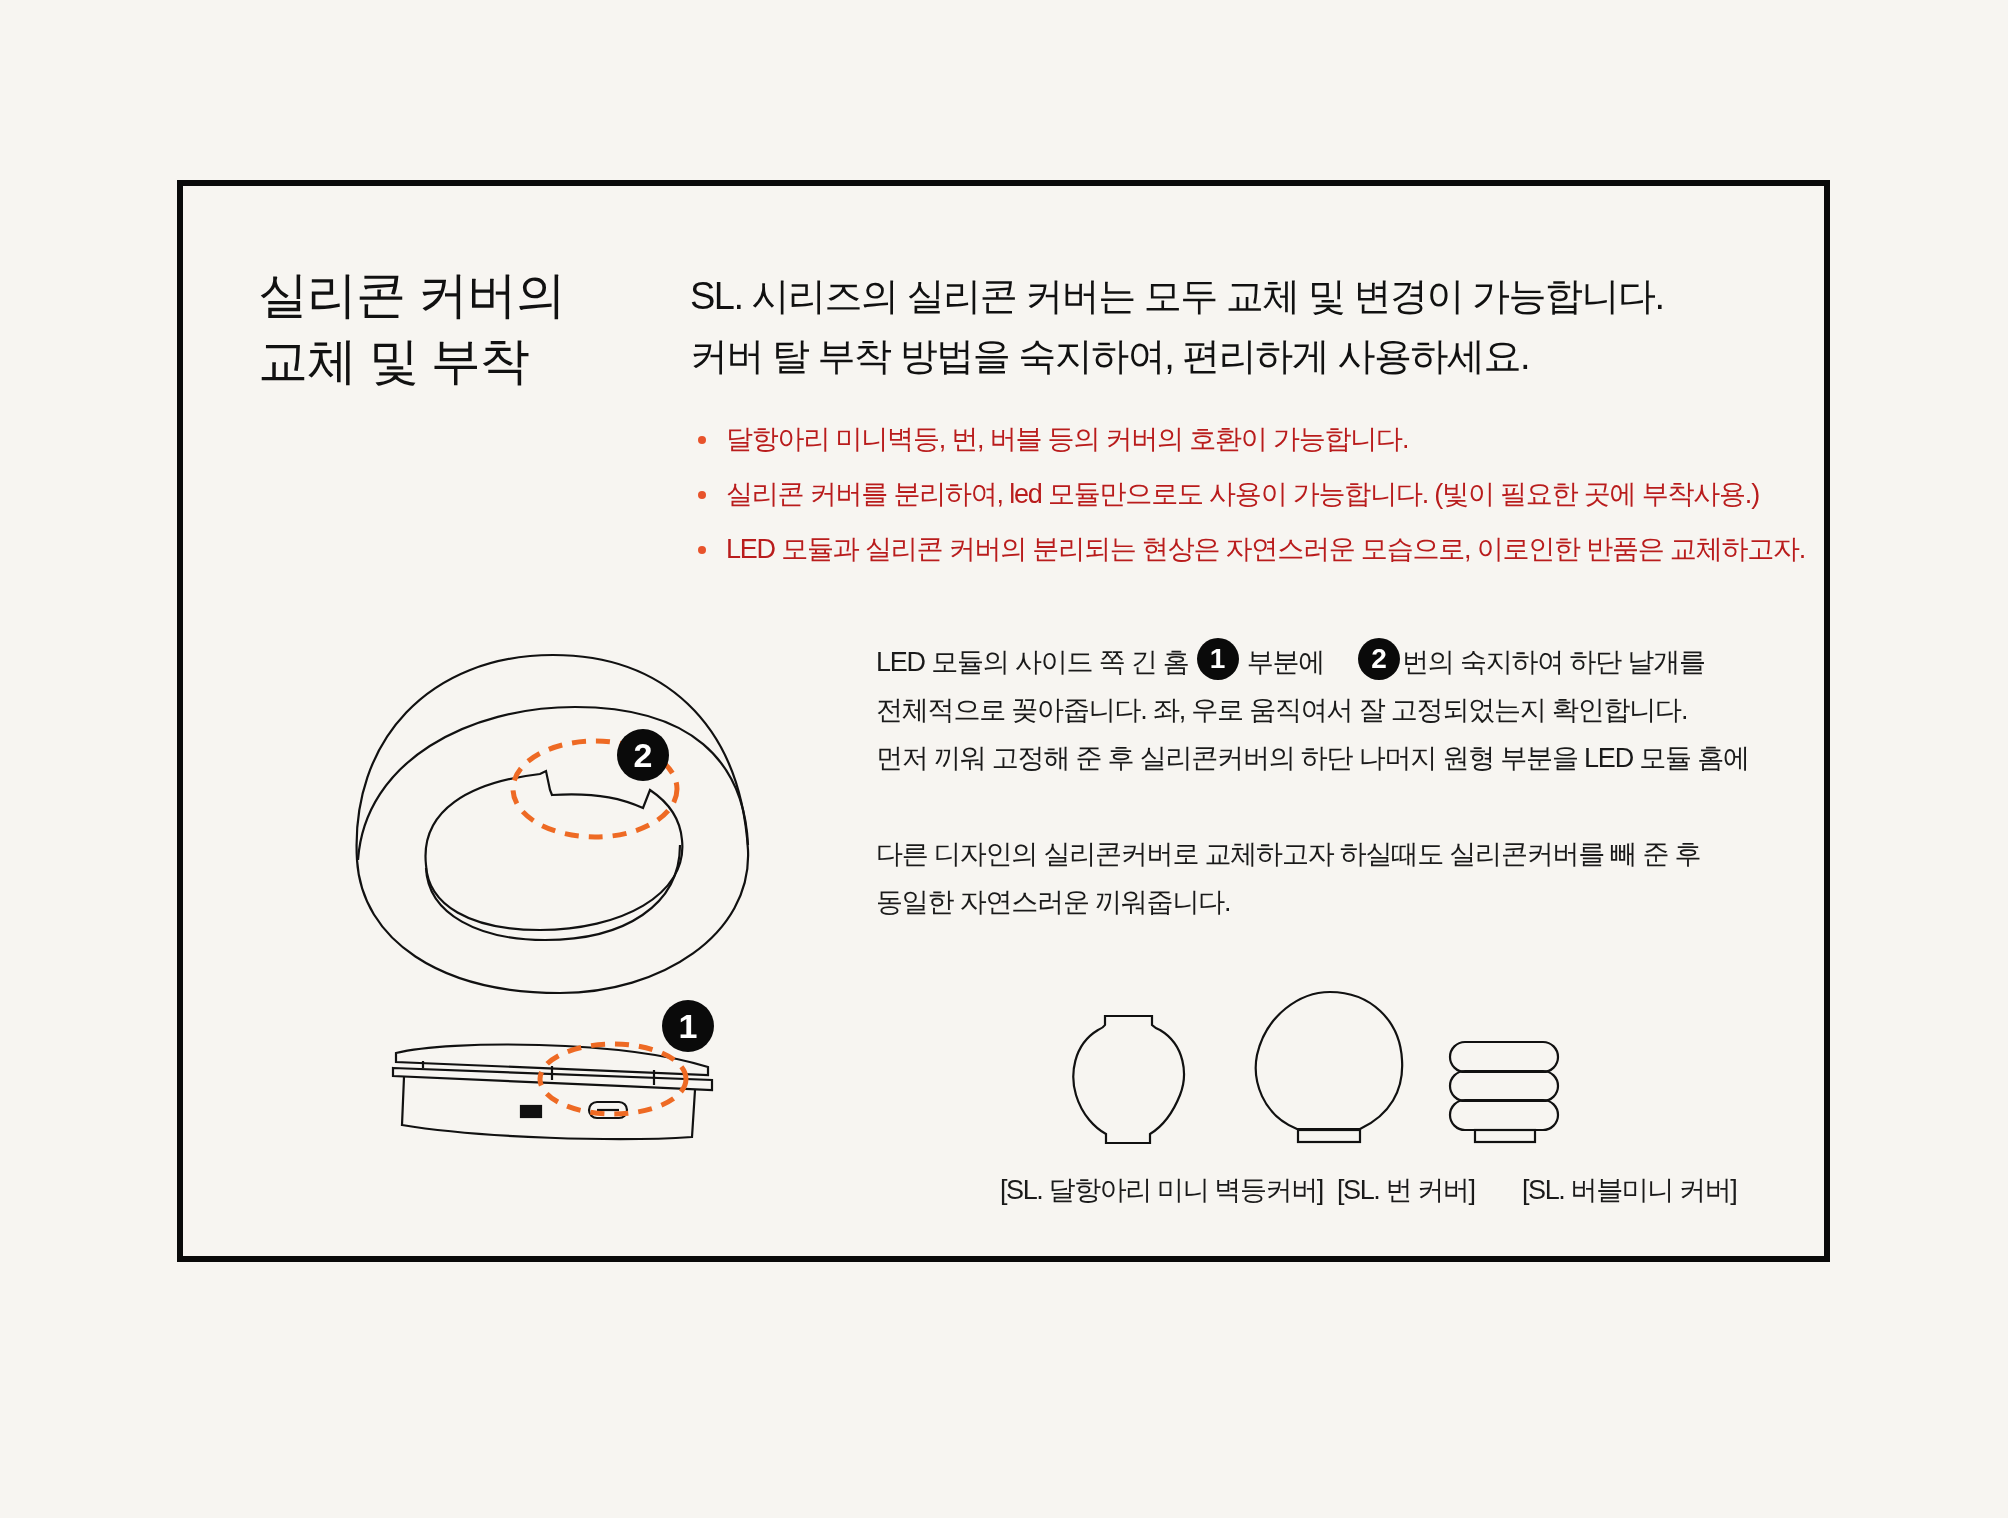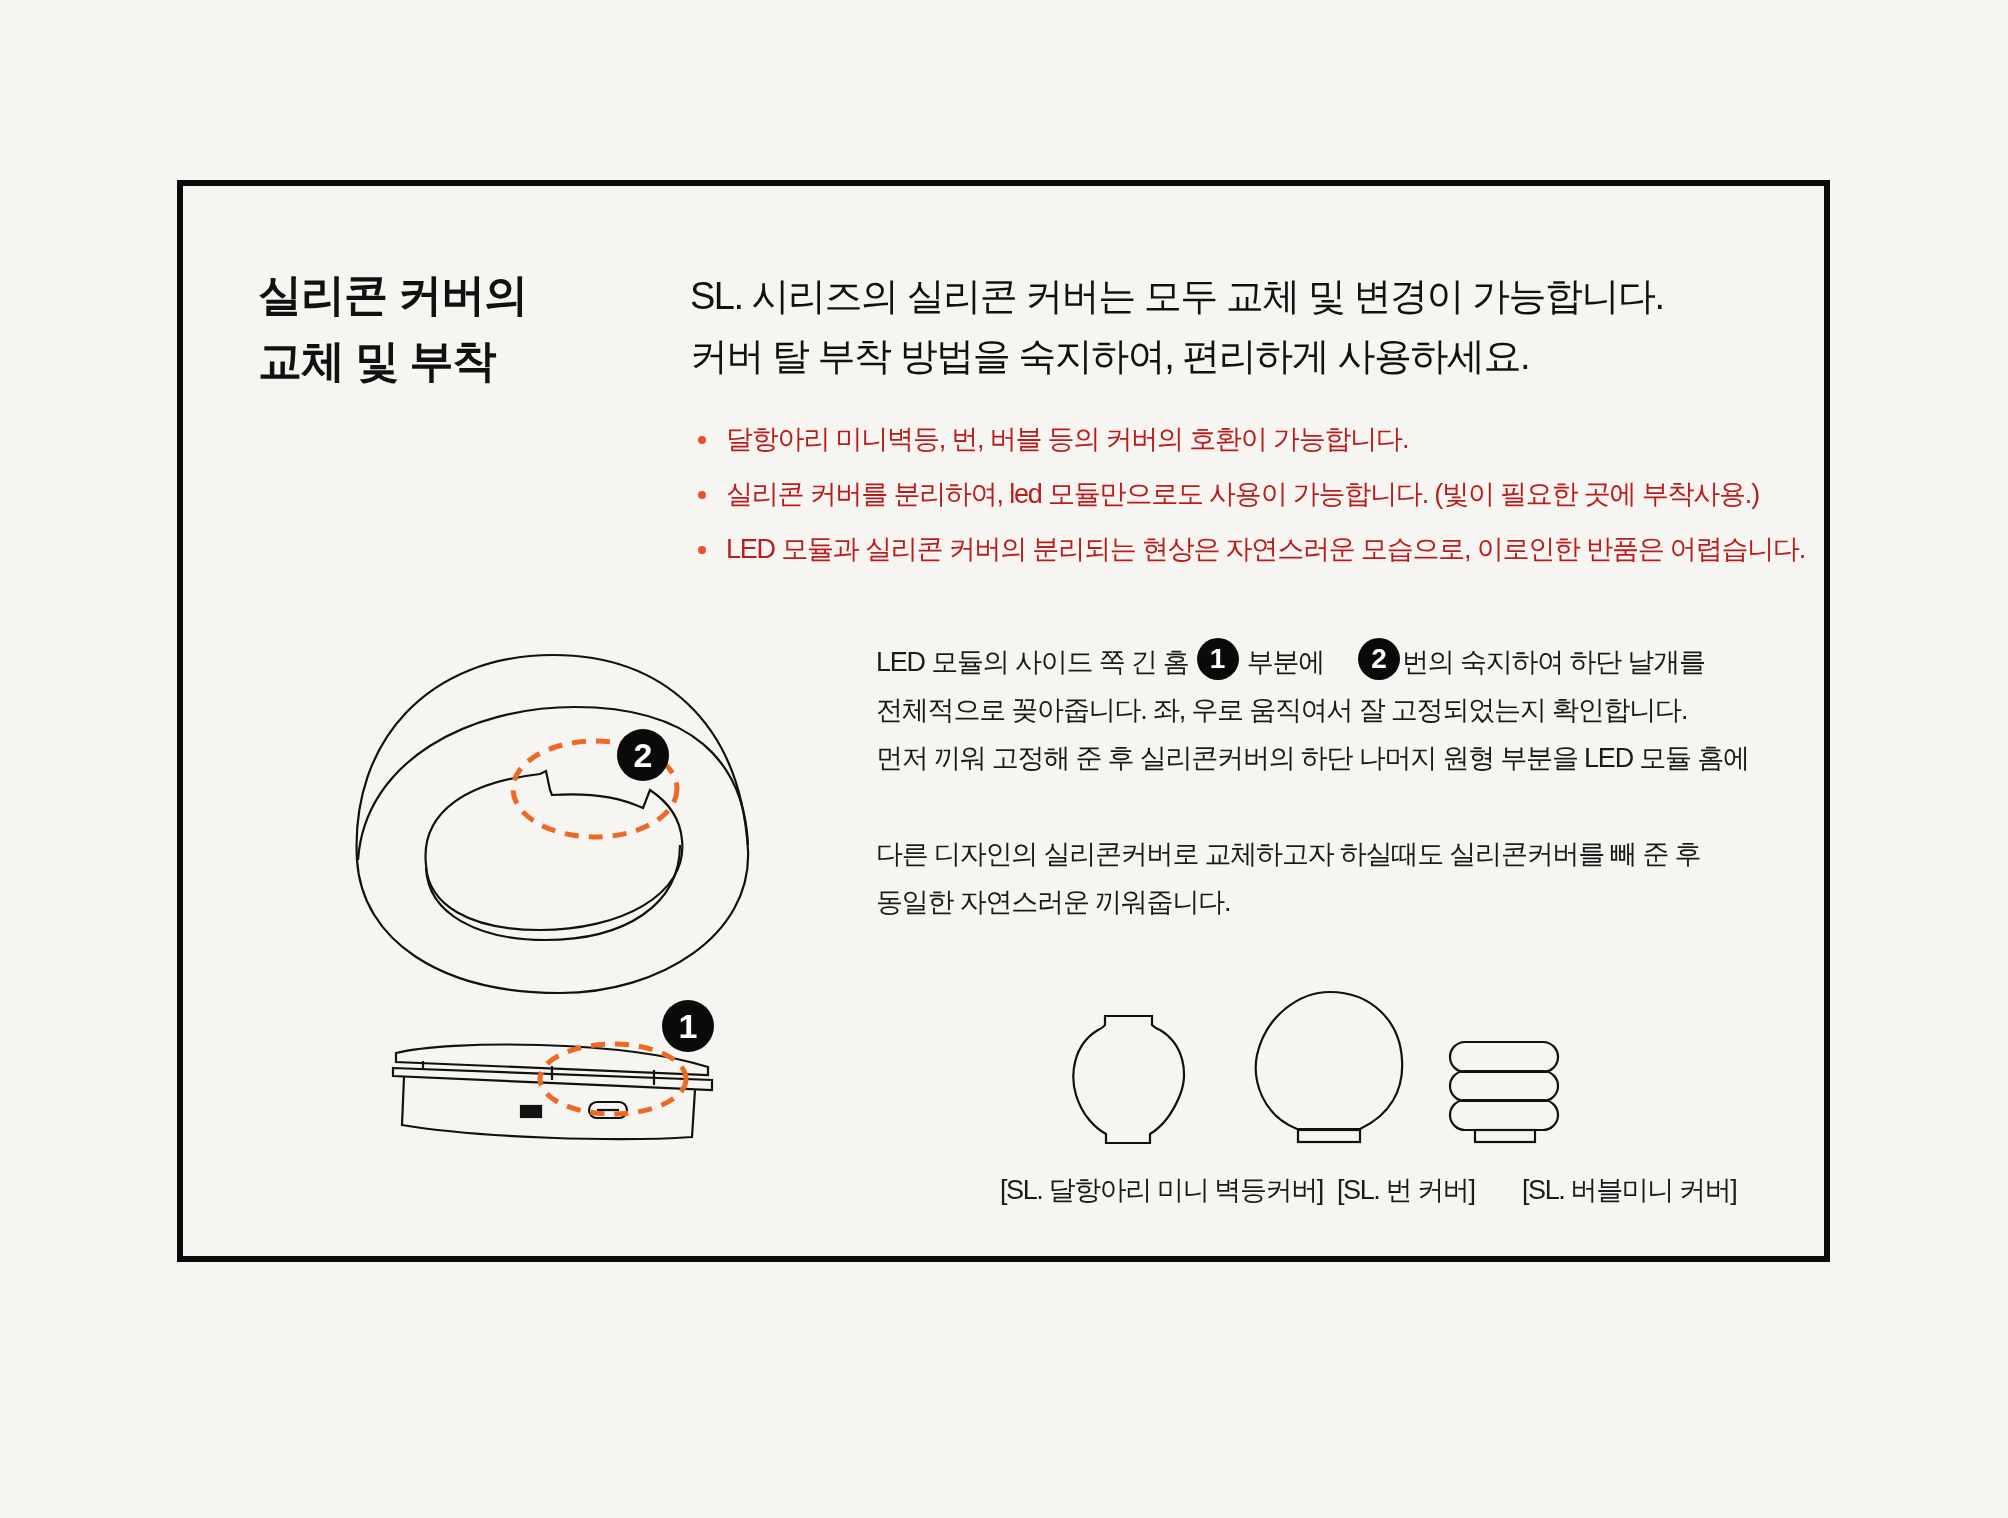--- a/index.html
+++ b/index.html
@@ -14,21 +14,21 @@
     .frame {
       position: absolute;
       left: 177px; top: 180px;
       width: 1641px; height: 1070px;
       border: 6px solid #0a0a0a;
       background: #f7f5f1;
     }
     .abs { position: absolute; }
     .section-title {
       left: 258px; top: 262px;
-      font-size: 44px; font-weight: 700;
+      font-size: 50px; font-weight: 400;
       line-height: 66px; letter-spacing: -1px;
       white-space: pre-line;
     }
     .headline {
       left: 690px; top: 266px;
       font-size: 38px; font-weight: 400;
       line-height: 60px; letter-spacing: -1.5px;
     }
     .headline div { white-space: nowrap; }
     .bullets {
@@ -84,21 +84,21 @@
 교체 및 부착</div>
 
 <div class="abs headline">
   <div>SL. 시리즈의 실리콘 커버는 모두 교체 및 변경이 가능합니다.</div>
   <div>커버 탈 부착 방법을 숙지하여, 편리하게 사용하세요.</div>
 </div>
 
 <ul class="abs bullets">
   <li><span class="dot"></span><span>달항아리 미니벽등, 번, 버블 등의 커버의 호환이 가능합니다.</span></li>
   <li><span class="dot"></span><span>실리콘 커버를 분리하여, led 모듈만으로도 사용이 가능합니다. (빛이 필요한 곳에 부착사용.)</span></li>
-  <li><span class="dot"></span><span>LED 모듈과 실리콘 커버의 분리되는 현상은  자연스러운 모습으로, 이로인한 반품은 어렵습니다.</span></li>
+  <li><span class="dot"></span><span>LED 모듈과 실리콘 커버의 분리되는 현상은  자연스러운 모습으로, 이로인한 반품은 교체하고자.</span></li>
 </ul>
 
 <div class="abs instructions">
   <div class="line">
     <span>LED 모듈의 사이드 쪽  긴 홈</span>
     <span class="num-badge">1</span>
     <span>부분에</span>
     <span style="display:inline-block;width:26px"></span>
     <span class="num-badge" style="margin-right:2px">2</span>
     <span>번의 숙지하여 하단 날개를</span>

